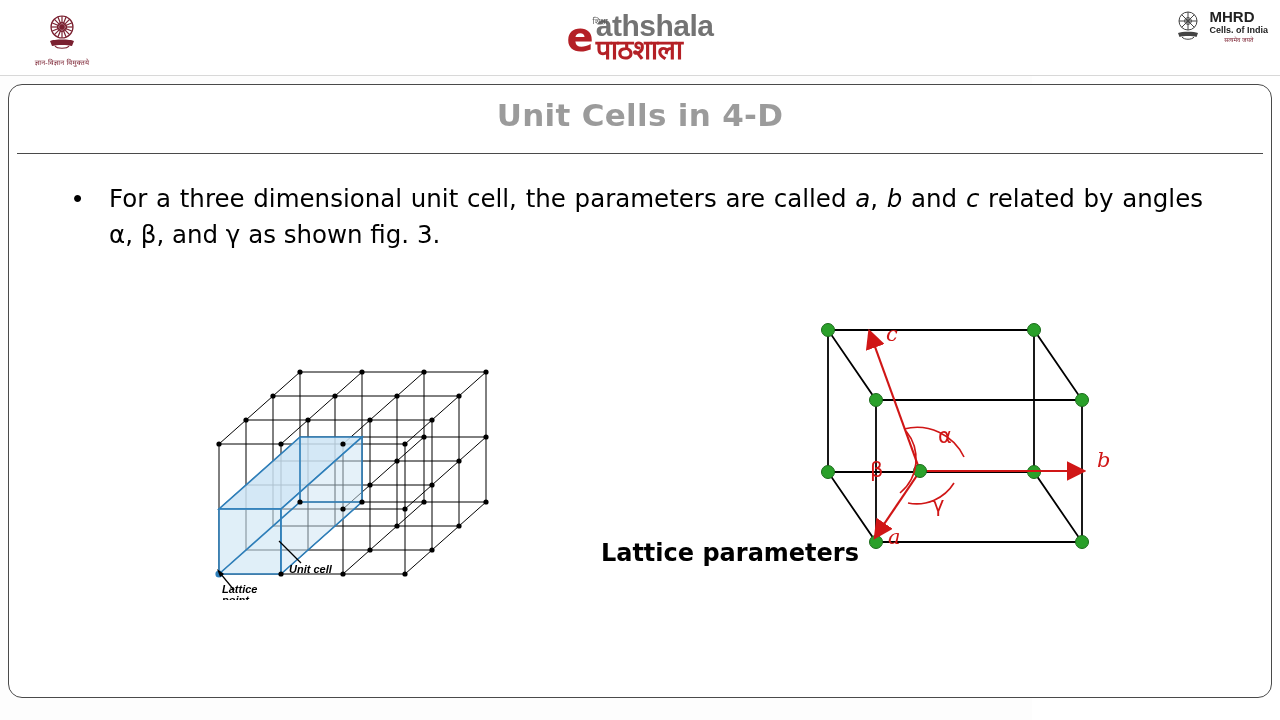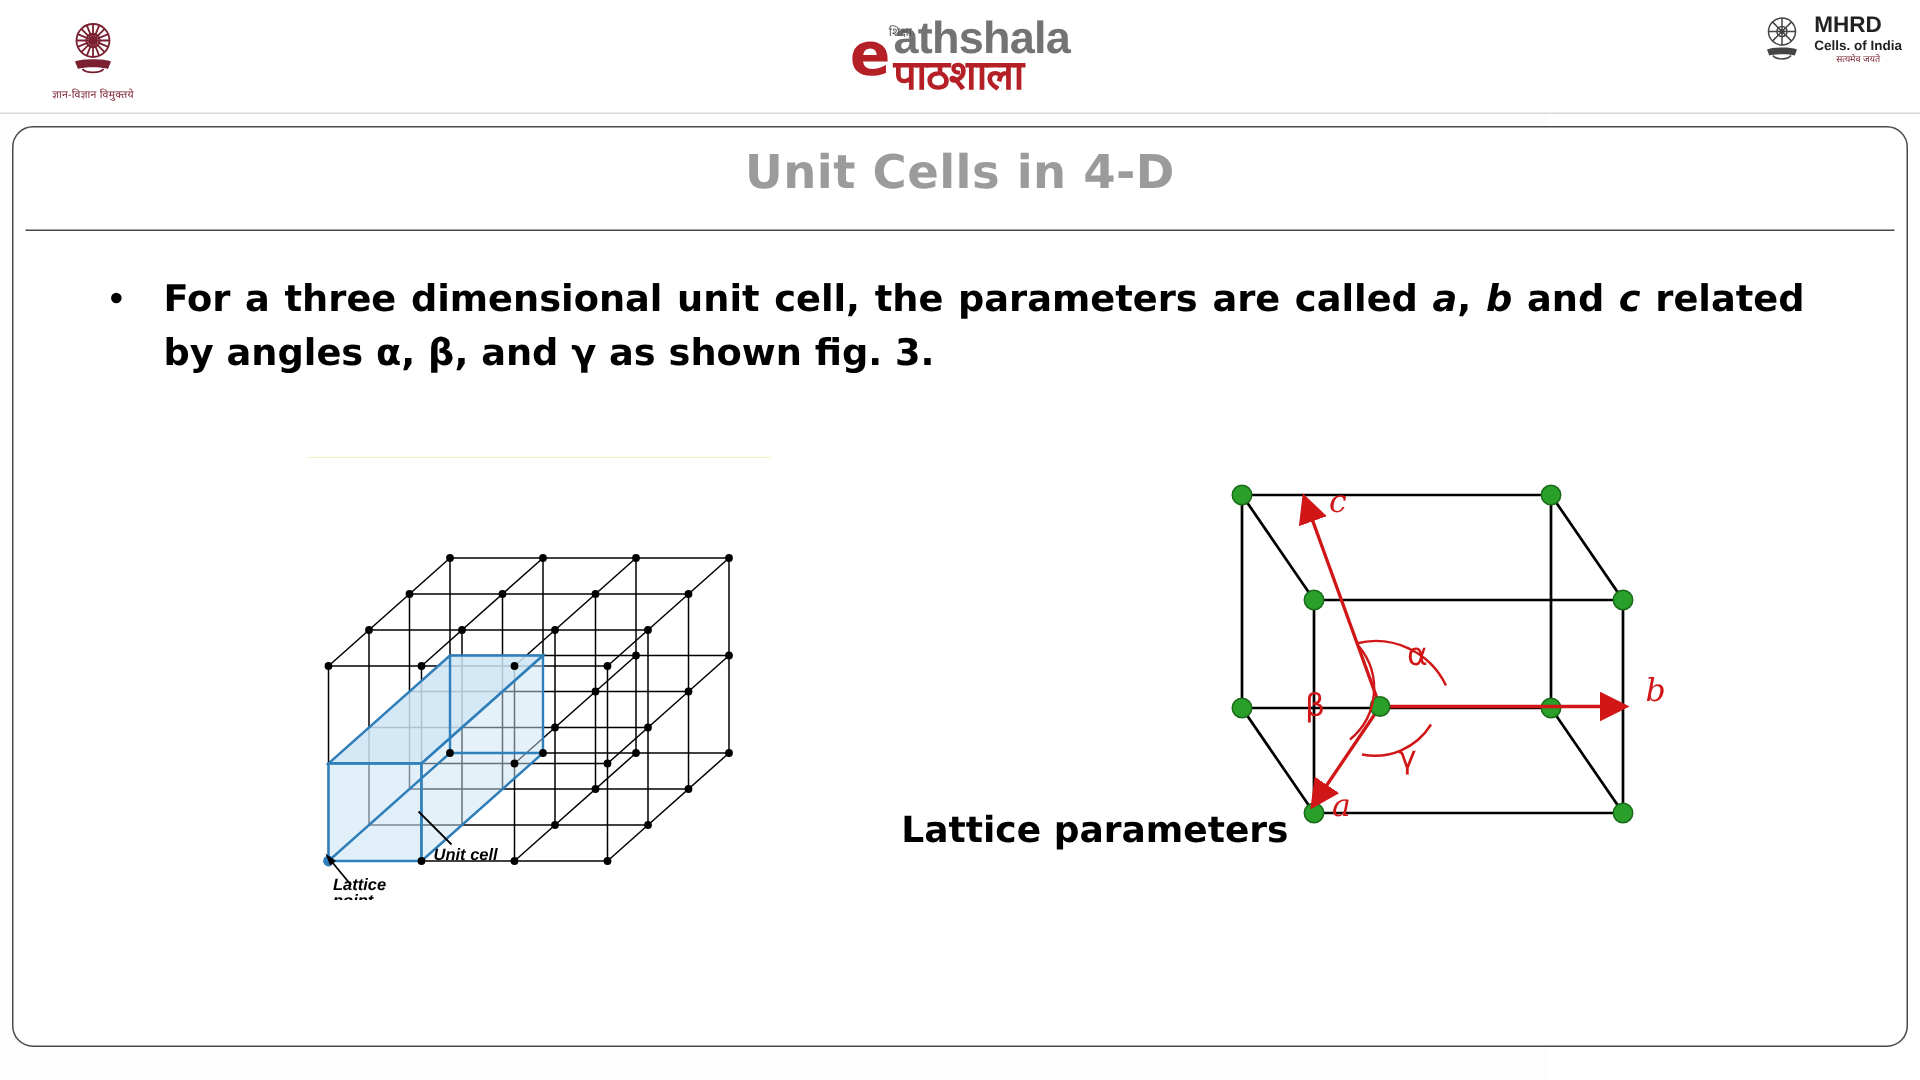--- a/index.html
+++ b/index.html
@@ -106,21 +106,20 @@
     display: flex;
   }
   .bullet-dot {
     font-size: 26px; line-height: 34px; color: #000;
     width: 36px; flex: 0 0 36px; text-align: left;
   }
   .bullet-text {
     font-size: 24.5px; line-height: 36px; color: #000;
     text-align: justify; text-justify: inter-word;
     font-family: "DejaVu Sans", sans-serif;
-    font-weight: bold;
   }
   .bullet-text i { font-style: italic; }
   .gk { font-family: "DejaVu Sans", sans-serif; }
 
   
   .fig-left {
     position: absolute; left: 195px; top: 220px;
     width: 310px; height: 295px;
     background: #bef264;
     font-style: italic;

